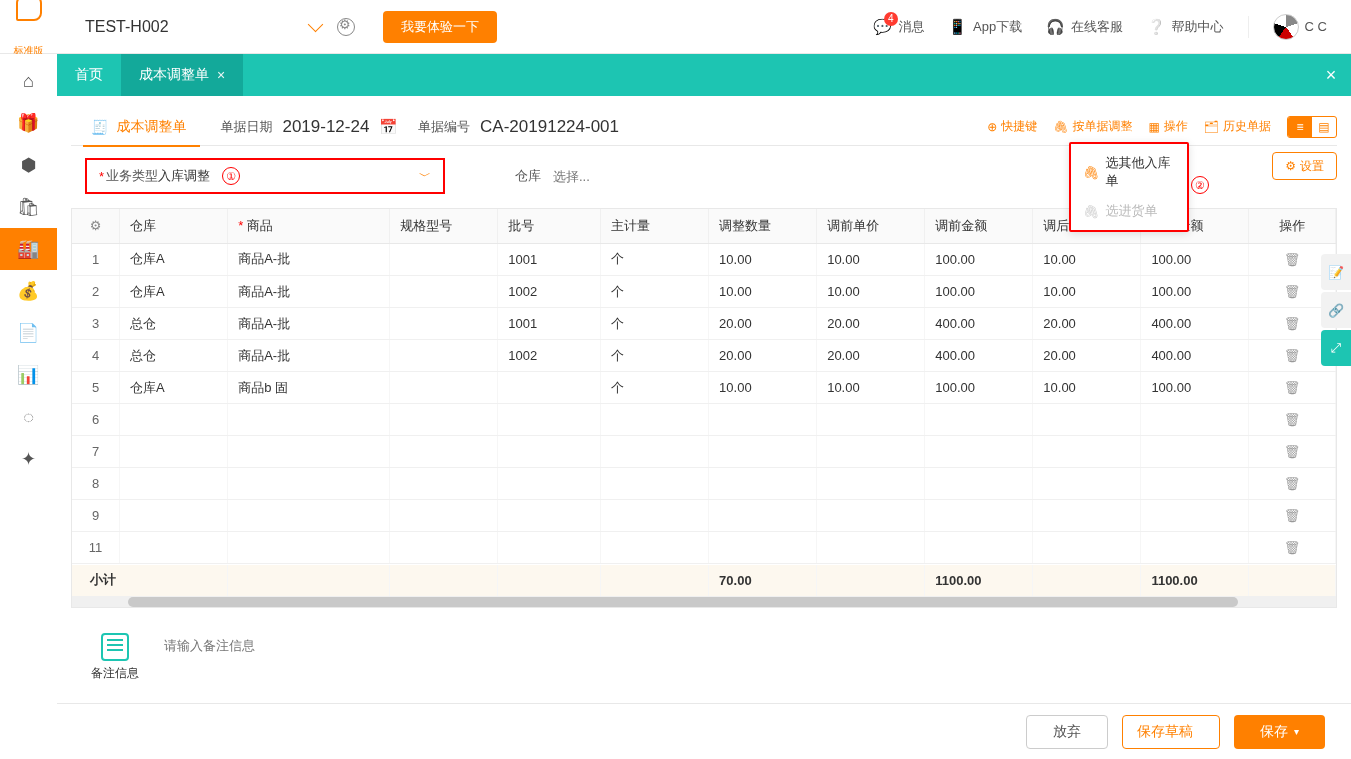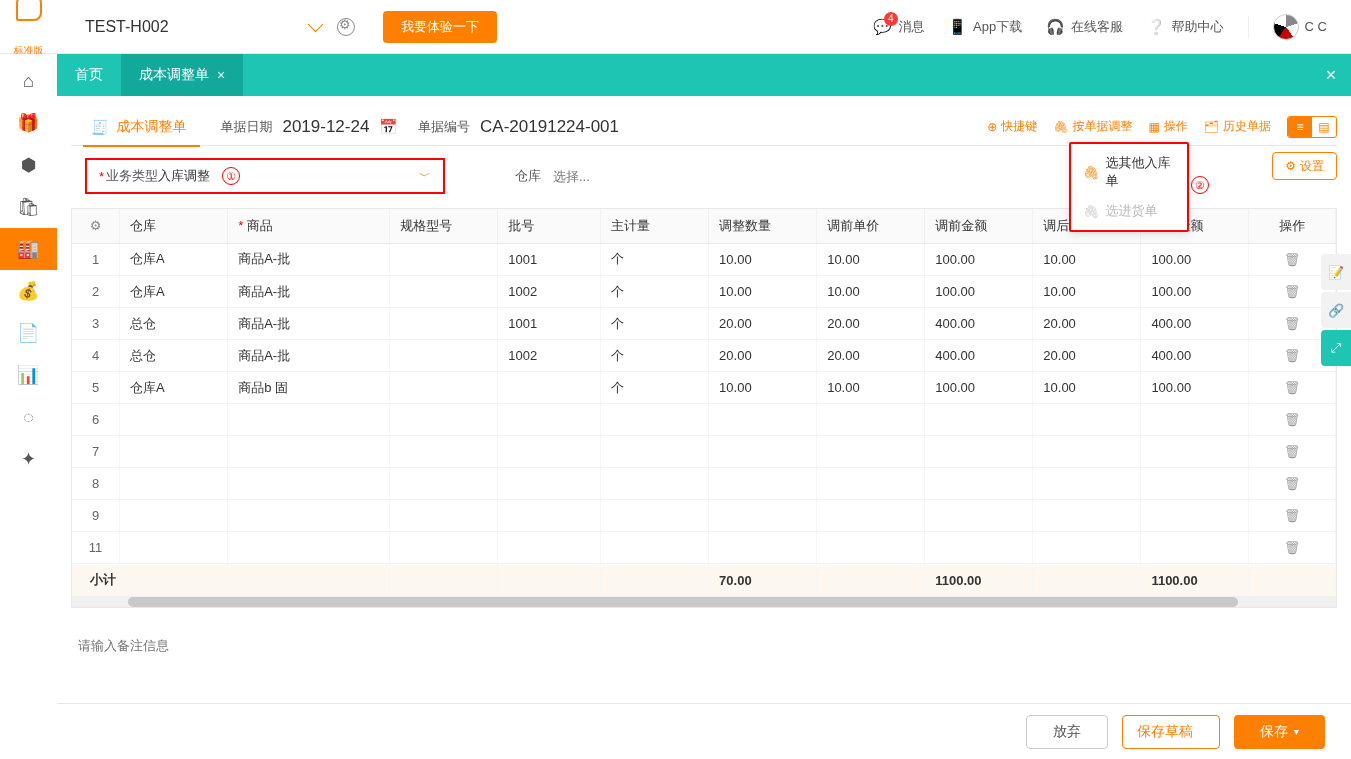--- a/index.html
+++ b/index.html
@@ -509,20 +509,24 @@
           <td></td>
         </tr>
       </tbody>
     </table>
     <div class="hscroll">
         <div class="hscroll-thumb"></div>
       </div>
   </div>
 
   <div class="remark">
+    <div class="remark-left">
+      <div class="remark-icon"></div>
+      <span>备注信息</span>
+    </div>
     <div class="remark-input">
       <textarea placeholder="请输入备注信息" style=""></textarea>
     </div>
   </div>
 
 </div>
 
 <div class="footer">
   <button class="btn btn-plain">放弃</button>
   <button class="btn btn-outline-orange">保存草稿</button>

